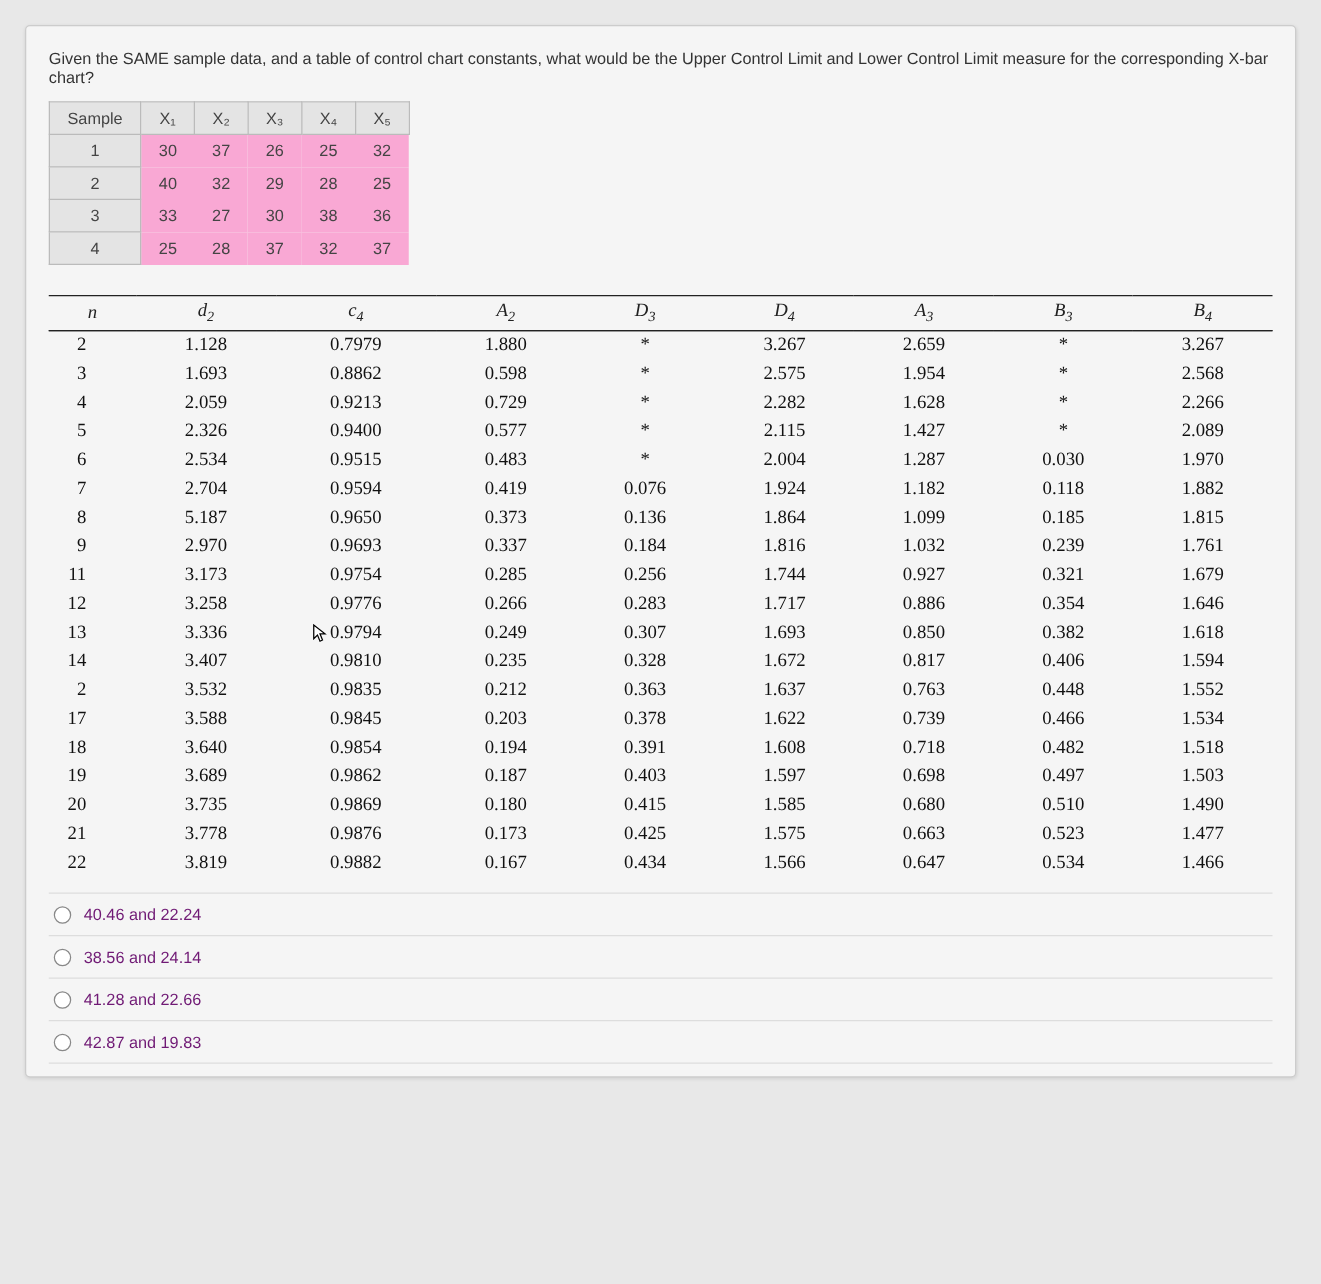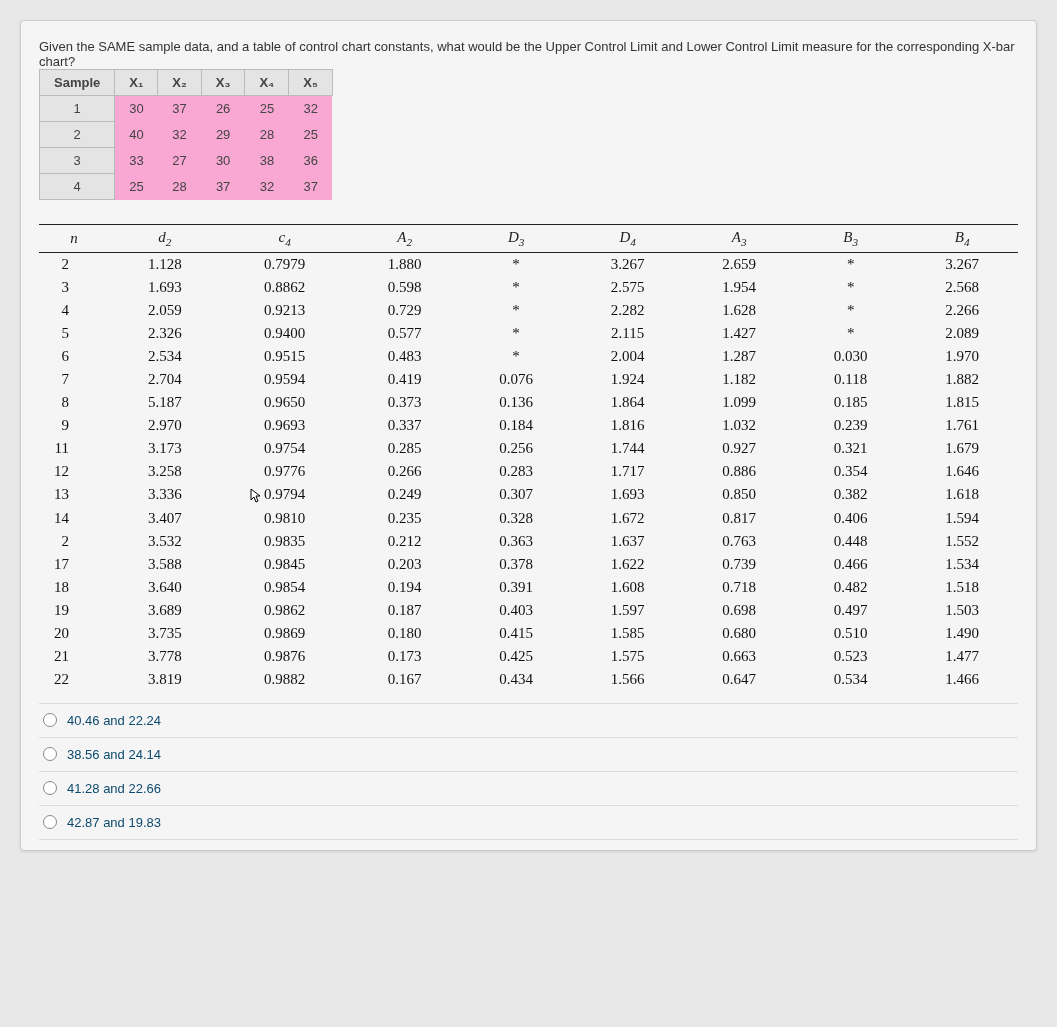--- a/index.html
+++ b/index.html
@@ -13,36 +13,37 @@
   .card {
     background: #f5f5f5;
     border: 1px solid #ccc;
     border-radius: 4px;
     padding: 18px 18px 10px 18px;
     box-shadow: 0 1px 3px rgba(0,0,0,0.1);
   }
   .question {
     font-size: 13px;
     color: #333;
+    margin-bottom: 12px;
   }
   
   table.sample {
     border-collapse: collapse;
     font-size: 13px;
     margin-bottom: 24px;
   }
   table.sample th, table.sample td {
     padding: 5px 14px;
     text-align: center;
     color: #444;
   }
   table.sample th {
     background: #e4e4e4;
     border: 1px solid #bbb;
-    font-weight: bold;
+    font-weight: normal;
   }
   table.sample td.rowhead {
     background: #e4e4e4;
     border: 1px solid #bbb;
   }
   table.sample td {
     background: #f9a8d4;
   }
   
   table.constants {
@@ -76,21 +77,21 @@
   
   .options {
     margin-top: 10px;
     border-top: 1px solid #ddd;
   }
   .option {
     display:flex; align-items:center;
     border-bottom: 1px solid #ddd;
     padding: 9px 4px;
     font-size: 13px;
-    color: #0c4a6e;
+    color: #701a75;
   }
   .radio {
     width: 14px; height: 14px;
     border: 1.5px solid #888; border-radius: 50%;
     margin-right: 10px; flex: 0 0 auto;
     background: #fff;
   }
 </style>
 </head>
 <body>

